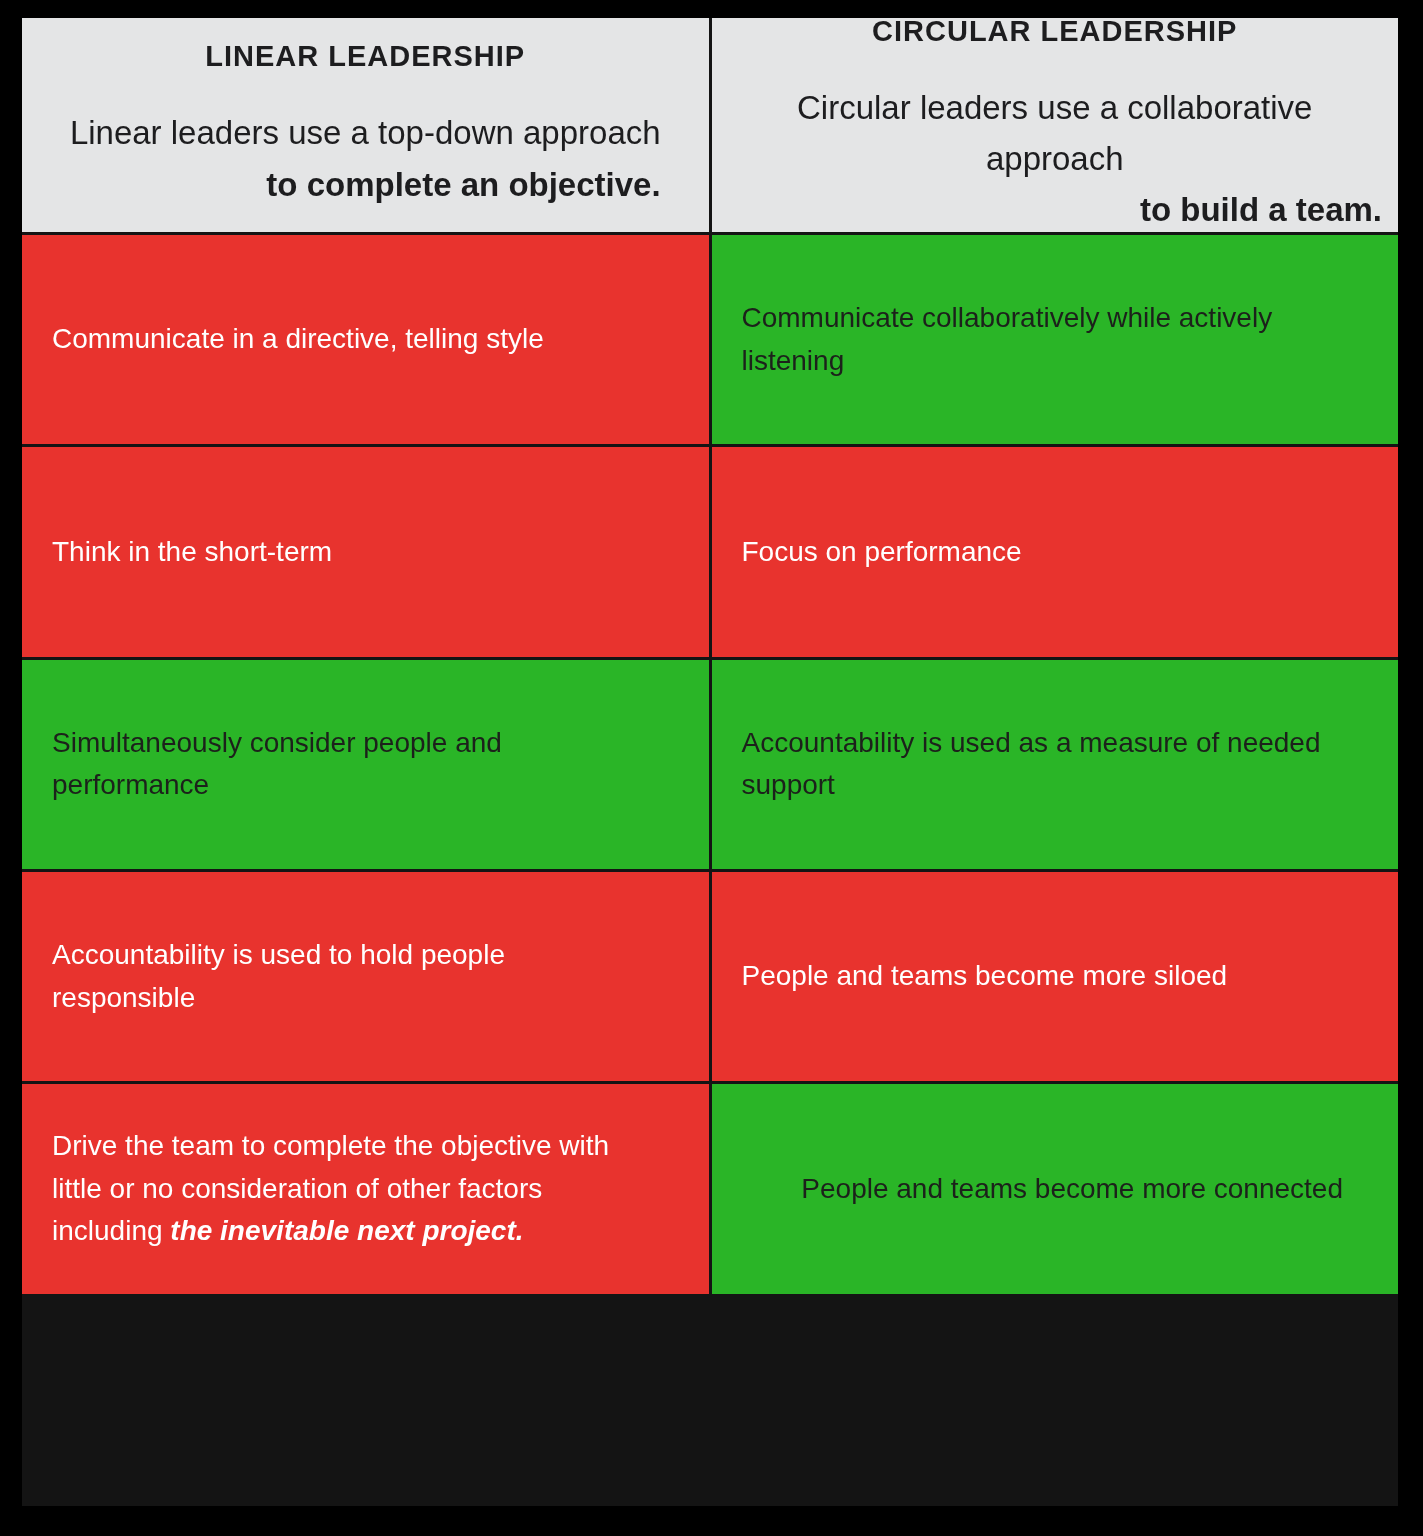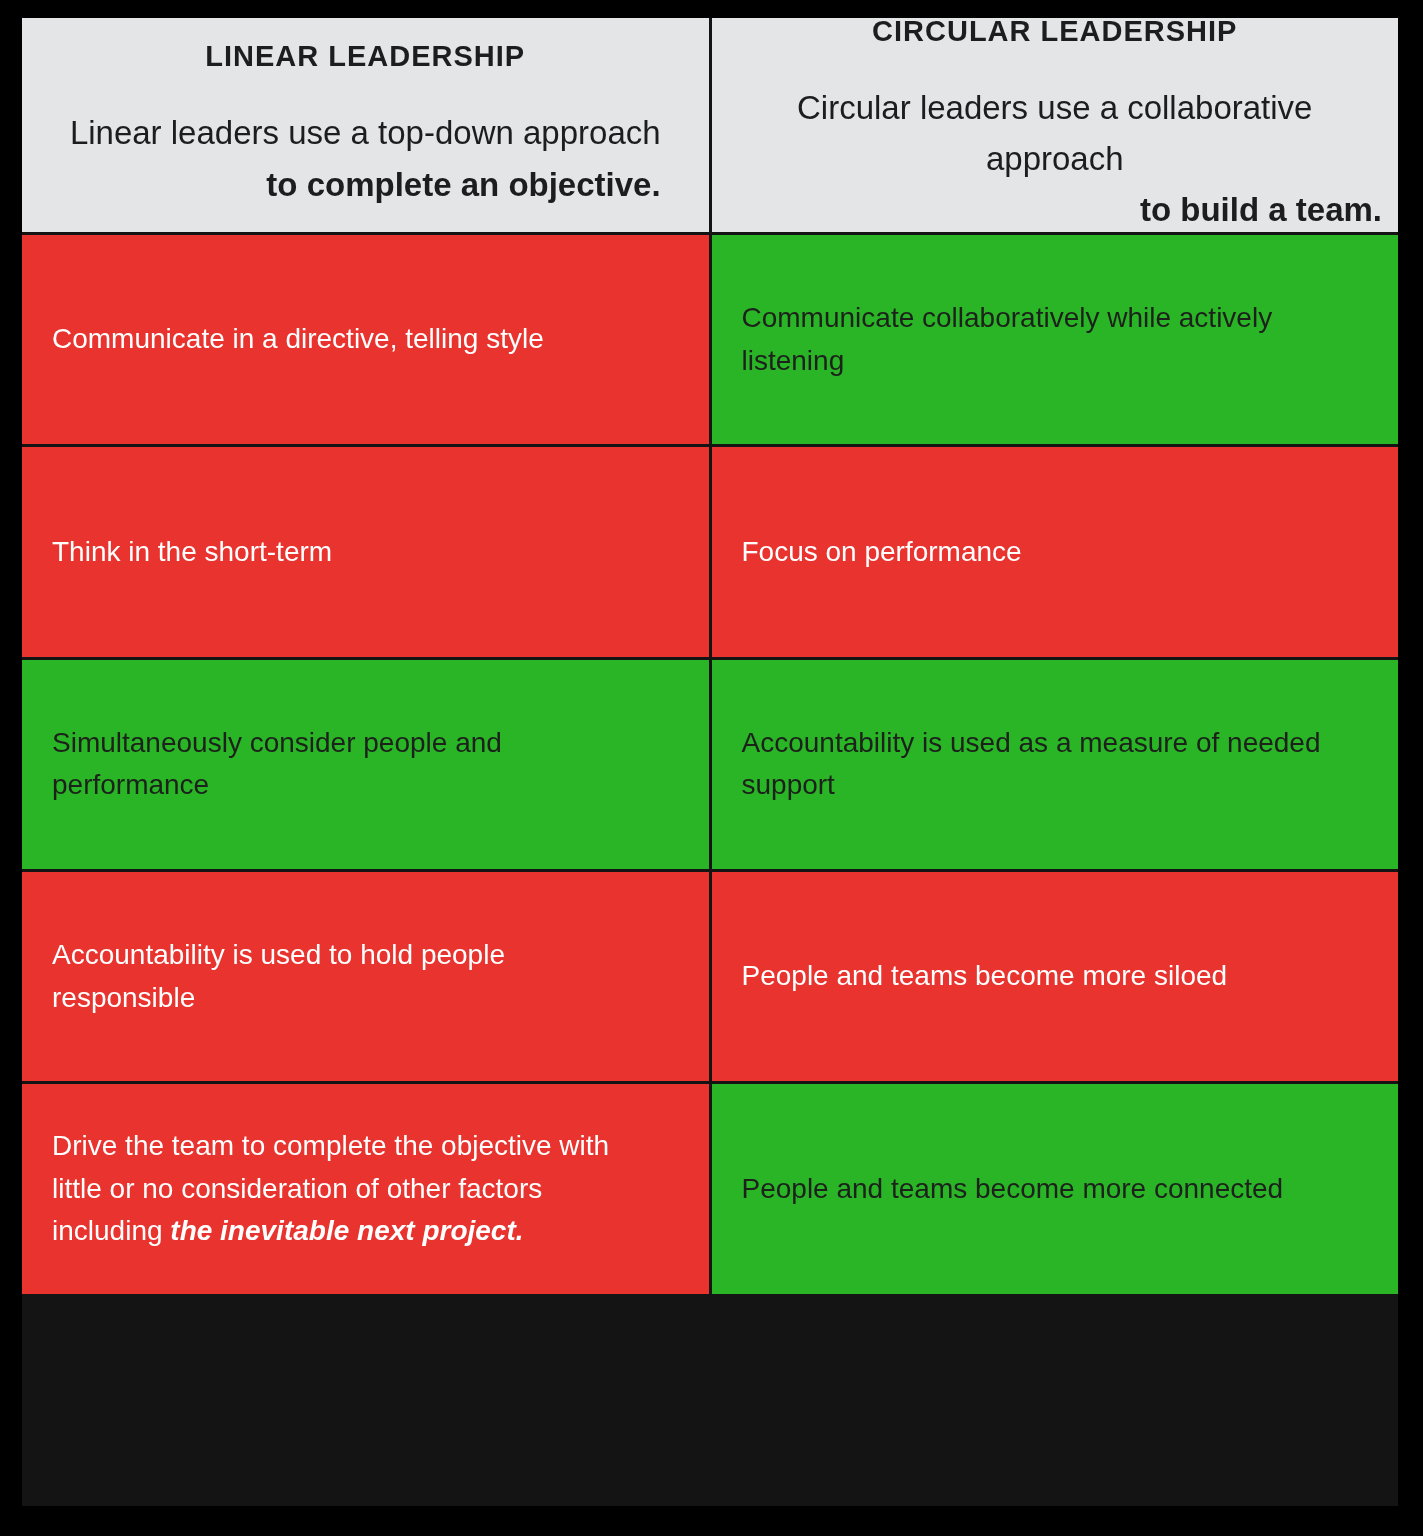--- a/index.html
+++ b/index.html
@@ -66,20 +66,21 @@
     line-height: 1.52;
   }
   .red-cell {
     background: var(--red);
     color: var(--red_cell_text);
     justify-content: center;
   }
   .green-cell {
     background: var(--green);
     color: var(--green_cell_text);
+    align-items: flex-end;
   }
   .emphasis {
     font-weight: 700;
     font-style: italic;
   }
 </style>
 </head>
 <body>
 
 <div class="frame">

